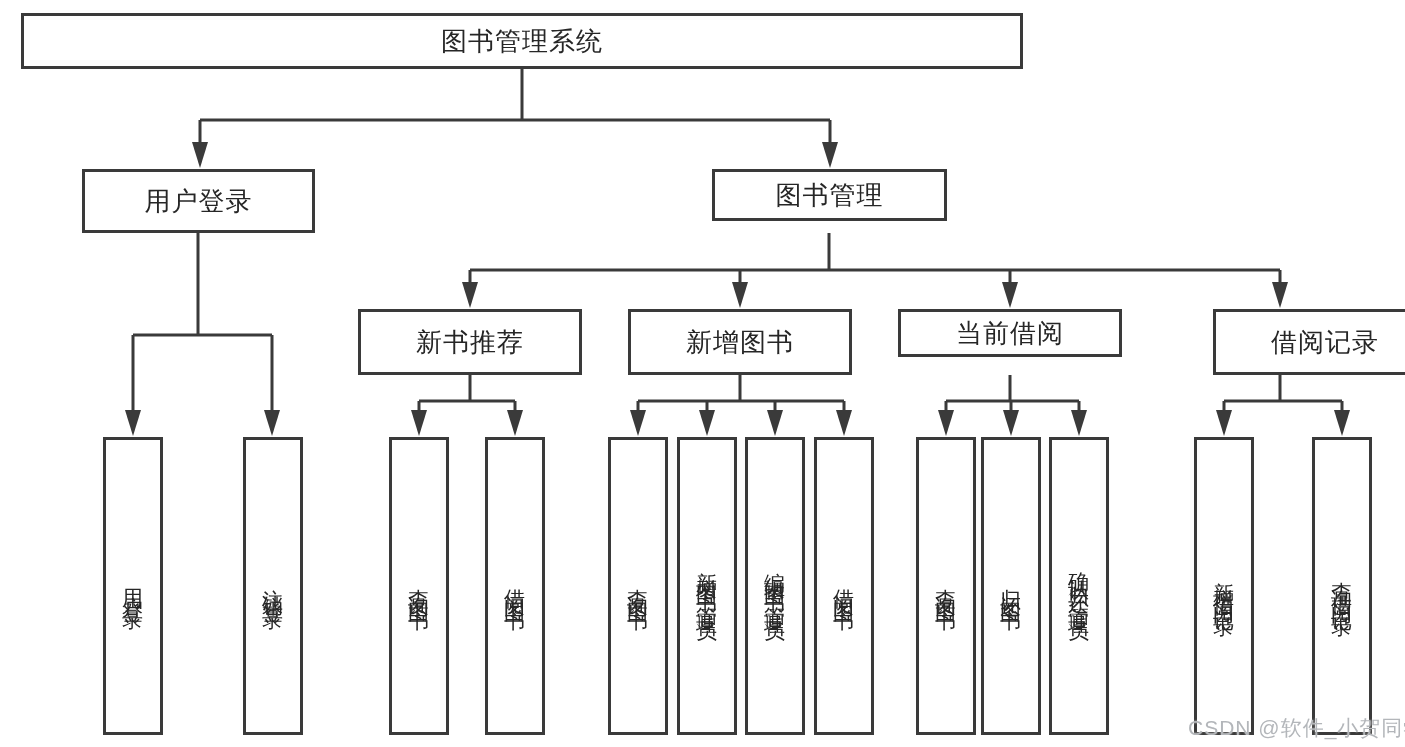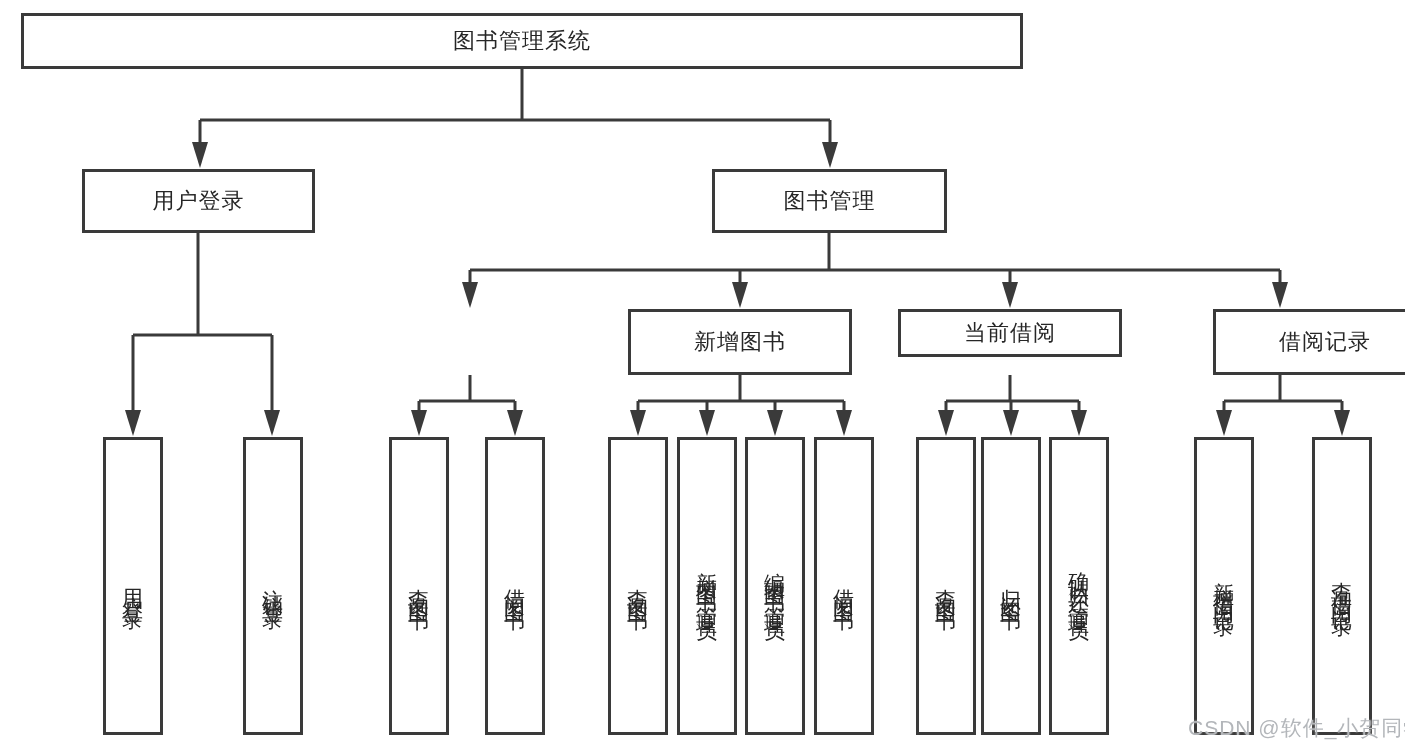--- a/index.html
+++ b/index.html
@@ -28,21 +28,21 @@
     box-sizing: border-box;
     border: 3px solid #3a3a3a;
     background: #ffffff;
     display: flex;
     align-items: center;
     justify-content: center;
     color: #262626;
     z-index: 2;
   }
   .box.h {
-    font-size: 22px;
+    font-size: 26px;
     letter-spacing: 1px;
     white-space: nowrap;
   }
   .box.v {
     writing-mode: vertical-rl;
     text-orientation: mixed;
     font-size: 21px;
     letter-spacing: 7px;
     line-height: 1;
   }
@@ -106,24 +106,27 @@
     </g>
   </svg>
 
   <div class="box h" style="left:21px; top:13px; width:1002px; height:56px;">
     <span>图书管理系统</span>
   </div>
 
   <div class="box h" style="left:82px; top:169px; width:233px; height:64px;">
     <span>用户登录</span>
   </div>
-  <div class="box h" style="left:712px; top:169px; width:235px; height:64px;">
+  <div class="box h" style="left:712px; top:169px; width:235px; height:52px;">
     <span>图书管理</span>
   </div>
 
+  <div class="box h" style="left:358px; top:309px; width:224px; height:66px;">
+    <span>新书推荐</span>
+  </div>
   <div class="box h" style="left:628px; top:309px; width:224px; height:66px;">
     <span>新增图书</span>
   </div>
   <div class="box h" style="left:898px; top:309px; width:224px; height:48px;">
     <span>当前借阅</span>
   </div>
   <div class="box h" style="left:1168px; top:309px; width:224px; height:66px;margin-left:45px;">
     <span>借阅记录</span>
   </div>
 

